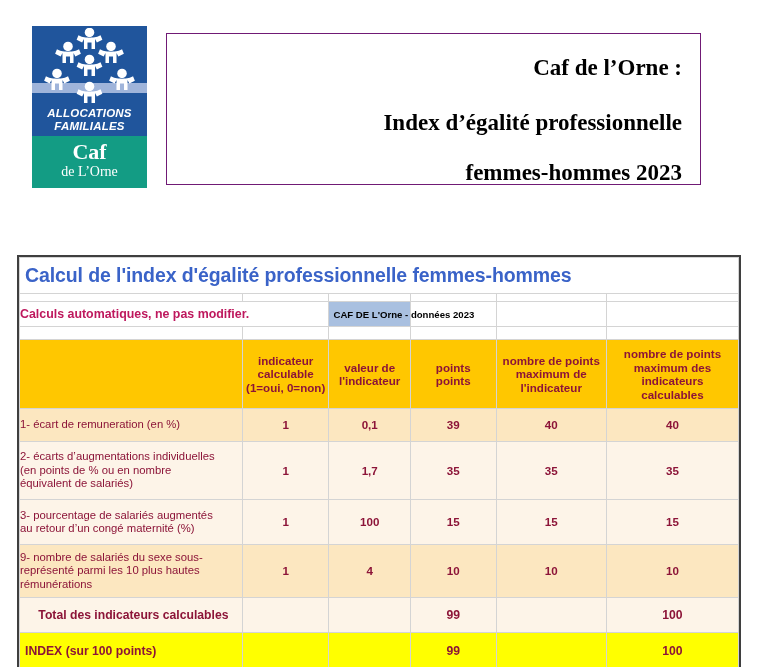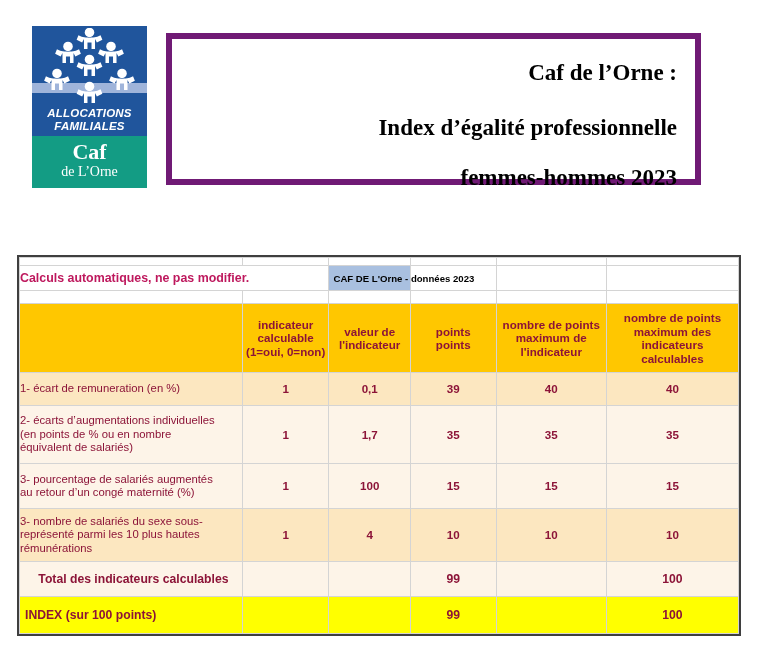--- a/index.html
+++ b/index.html
@@ -92,21 +92,21 @@
     line-height: 16px;
   }
 
   
   .title-box {
     position: absolute;
     left: 166px;
     top: 33px;
     width: 535px;
     height: 152px;
-    border: 6px solid #701a75;
+    border: 1px solid #701a75;
     box-sizing: border-box;
     background: #ffffff;
   }
   .title-line {
     font-family: "Liberation Serif", serif;
     font-weight: bold;
     color: #000000;
     text-align: right;
     padding-right: 18px;
   }
@@ -333,20 +333,25 @@
     <colgroup>
       <col class="c0">
         <col class="c1">
         <col class="c2">
         <col class="c3">
         <col class="c4">
         <col class="c5">
     </colgroup>
     <tbody>
 
+      <tr class="row-title">
+        <td colspan="6">
+          <div class="sheet-title">Calcul de l'index d'égalité professionnelle femmes-hommes</div>
+        </td>
+      </tr>
 
       <tr class="row-spacer">
         <td class="c0"></td>
         <td class="c1"></td>
         <td class="c2"></td>
         <td class="c3"></td>
         <td class="c4"></td>
         <td class="c5"></td>
       </tr>
 
@@ -428,21 +433,21 @@
         </td>
         <td class="c1 num">1</td>
         <td class="c2 num">100</td>
         <td class="c3 num">15</td>
         <td class="c4 num">15</td>
         <td class="c5 num">15</td>
       </tr>
 
       <tr class="row-data shade-dark row-h4">
         <td class="c0">
-          <div>3- nombre de salariés du sexe sous-</div>
+          <div>9- nombre de salariés du sexe sous-</div>
           <div>représenté parmi les 10 plus hautes</div>
           <div>rémunérations</div>
         </td>
         <td class="c1 num">1</td>
         <td class="c2 num">4</td>
         <td class="c3 num">10</td>
         <td class="c4 num">10</td>
         <td class="c5 num">10</td>
       </tr>
 

